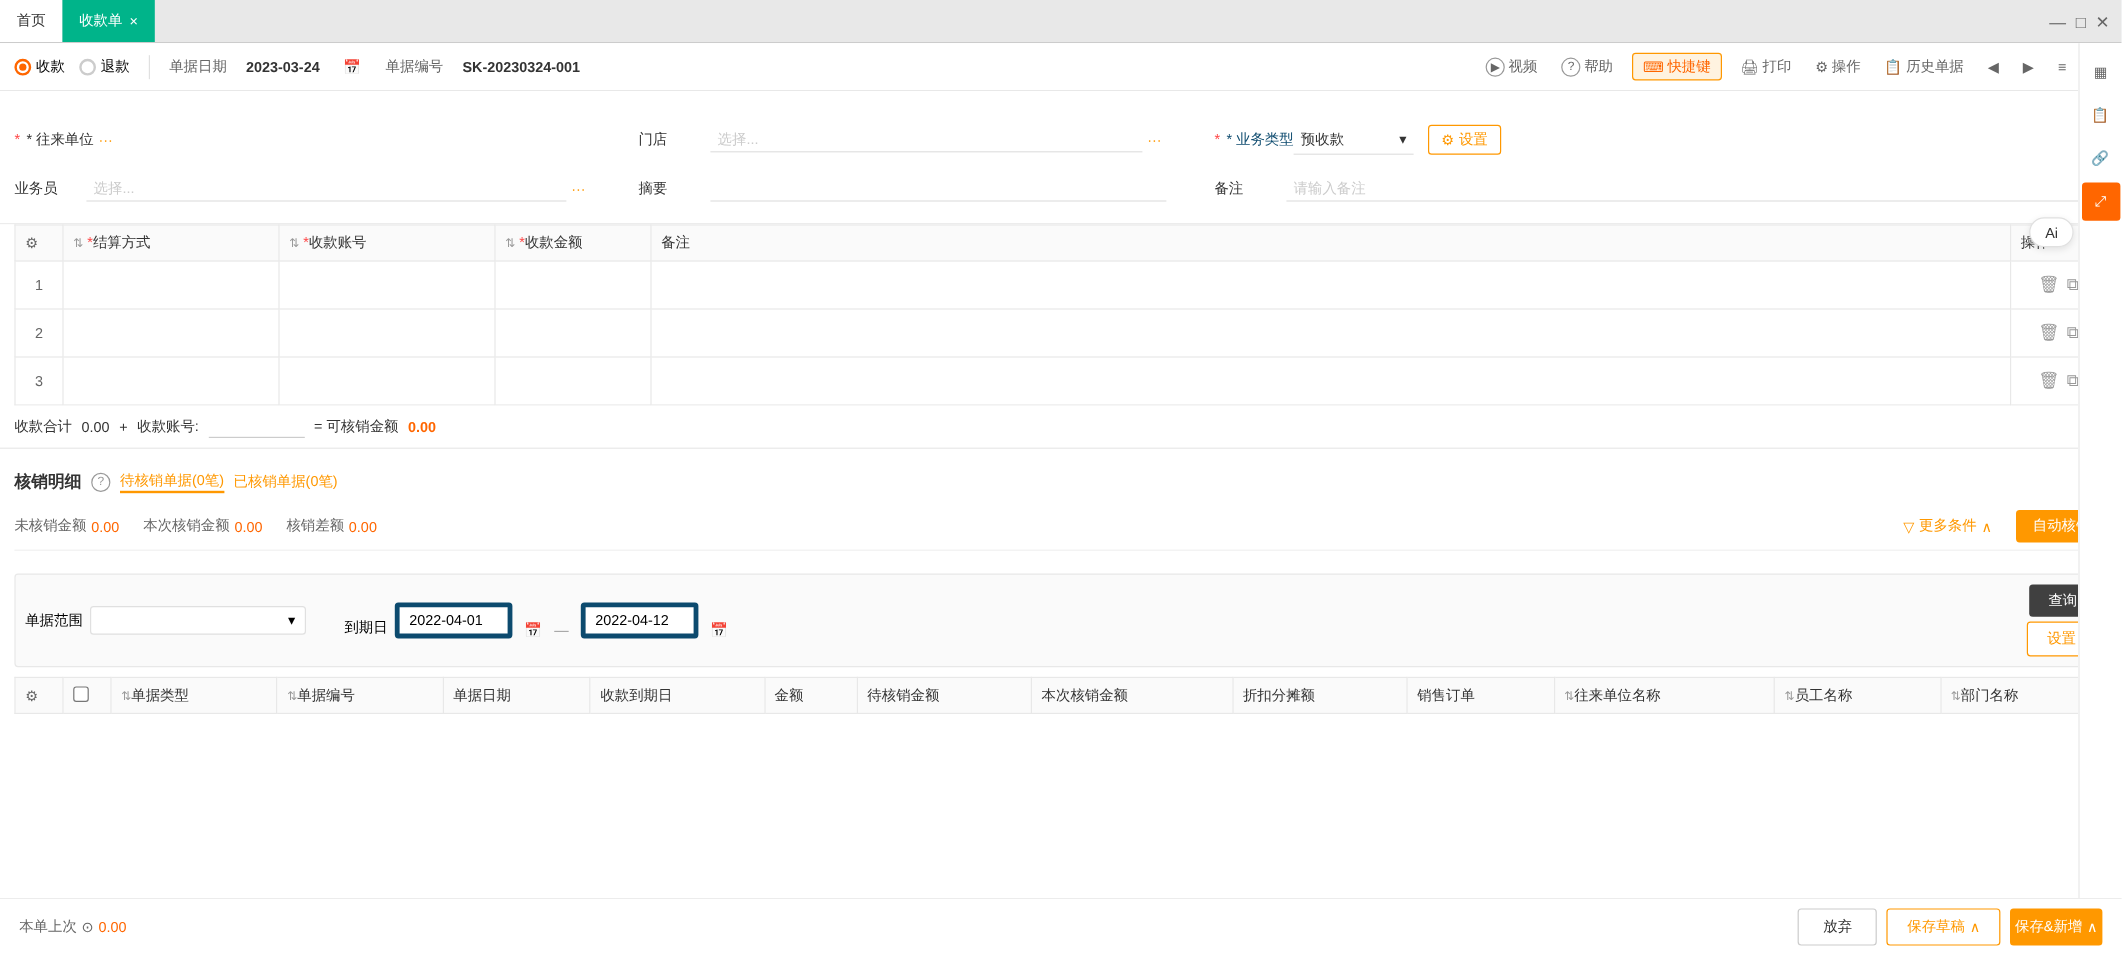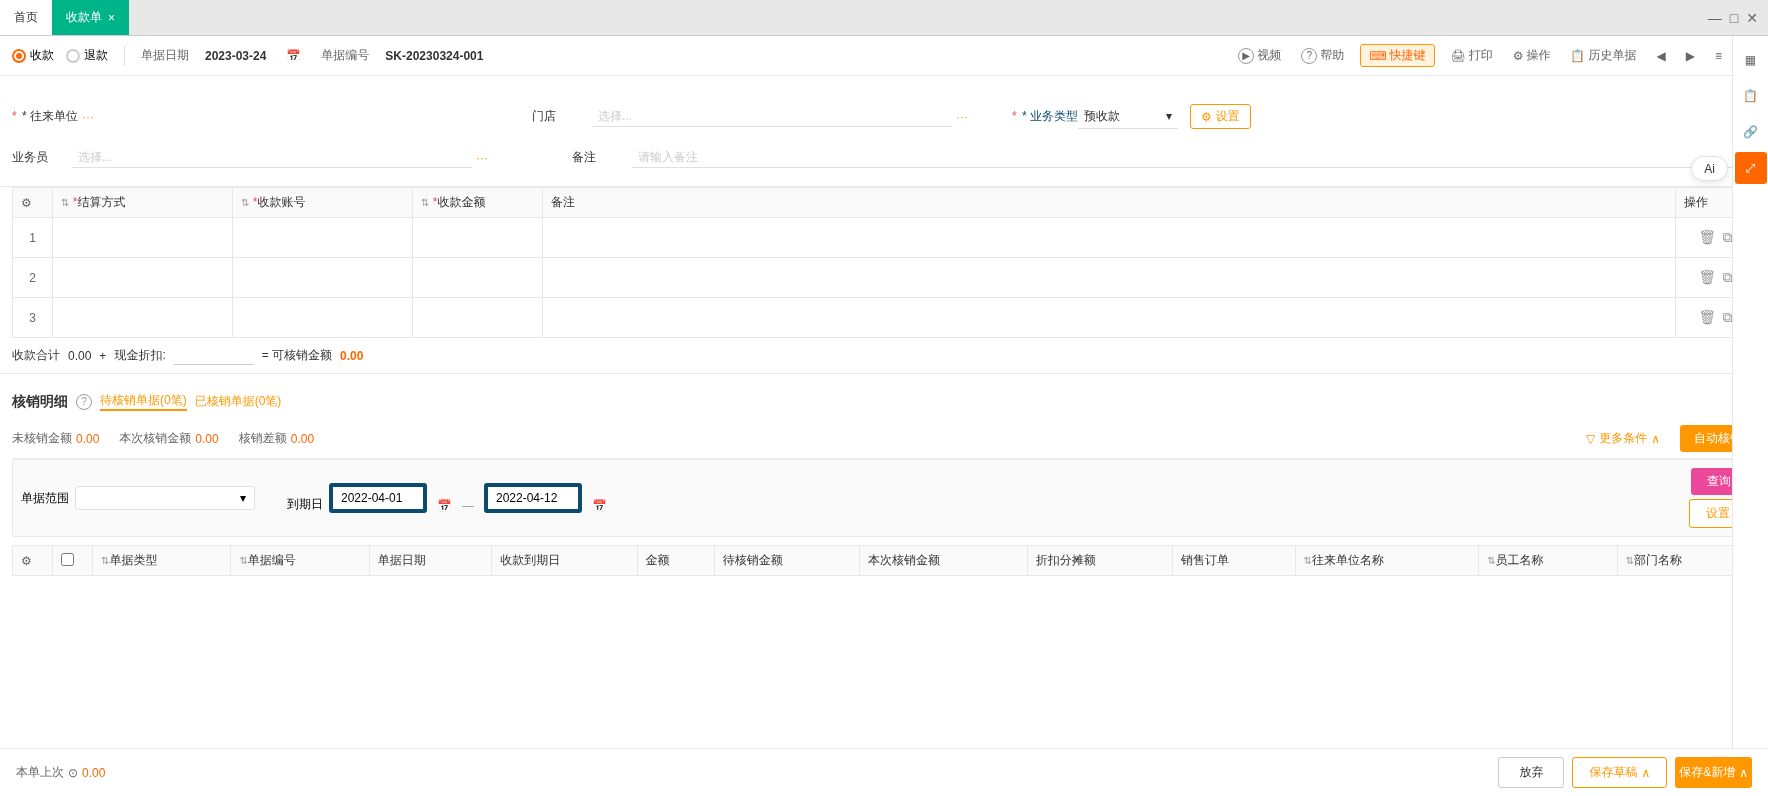--- a/index.html
+++ b/index.html
@@ -124,21 +124,21 @@
     .section-title { font-size: 14px; font-weight: bold; color: #333; }
     .tab-link {
       color: #ff9800; cursor: pointer; font-size: 12px;
       display: flex; align-items: center; gap: 2px;
     }
     .tab-link.active-tab {
       border-bottom: 2px solid #ff9800;
     }
     .info-row {
       display: flex; align-items: center; gap: 20px; padding: 6px 0;
-      border-bottom: 1px solid #f0f0f0; margin-bottom: 0;
+      border-bottom: 1px solid #f0f0f0; margin-bottom: 19px;
     }
     .info-item { display: flex; align-items: center; gap: 4px; color: #666; }
     .info-value { color: #ff6600; }
     .filter-btn {
       margin-left: auto; display: flex; align-items: center; gap: 4px;
       color: #ff9800; cursor: pointer;
     }
     .auto-btn {
       background: #ff9800; color: #fff; border: none; padding: 5px 14px;
       border-radius: 3px; cursor: pointer;
@@ -154,21 +154,21 @@
     .filter-select {
       border: 1px solid #e0e0e0; padding: 4px 8px; border-radius: 3px;
       min-width: 180px; display: flex; align-items: center; justify-content: space-between;
       cursor: pointer; background: #fff;
     }
     .date-input {
       border: 4px solid #0c4a6e; padding: 4px 8px; border-radius: 3px;
       width: 98px; outline: none; background: #fff;
     }
     .query-btn {
-      background: #ec4899; color: #fff; border: none; padding: 5px 16px;
+      background: #404040; color: #fff; border: none; padding: 5px 16px;
       border-radius: 3px; cursor: pointer; margin-left: auto;
     }
     .set-btn {
       background: #fff; color: #ff9800; border: 1px solid #ff9800; padding: 5px 16px;
       border-radius: 3px; cursor: pointer;
     }
     .filter-btns { display: flex; flex-direction: column; gap: 4px; }
 
     
     .bottom-table {
@@ -209,21 +209,21 @@
       display: flex; flex-direction: column; align-items: center; gap: 4px; padding: 8px 0;
     }
     .sidebar-icon {
       width: 32px; height: 32px; display: flex; align-items: center; justify-content: center;
       cursor: pointer; color: #666; border-radius: 3px;
     }
     .sidebar-icon.active { background: #ff6600; color: #fff; }
 
     
     .ai-badge {
-      position: fixed; right: 40px; bottom: 615px;
+      position: fixed; right: 40px; bottom: 590px;
       background: #fff; border: 1px solid #e0e0e0; border-radius: 20px;
       padding: 4px 12px; color: #333; font-size: 13px; cursor: pointer;
       box-shadow: 0 2px 6px rgba(0,0,0,0.1);
     }
 
     
     .main-content::-webkit-scrollbar { width: 6px; }
     .main-content::-webkit-scrollbar-thumb { background: #ccc; border-radius: 3px; }
   </style>
 </head>
@@ -342,20 +342,24 @@
     <div class="form-row">
 
       <div class="form-field" style="max-width: 480px;">
         <span class="form-field-label">业务员</span>
         <input class="form-input" placeholder="选择..." style="">
         <span class="ellipsis-btn">···</span>
       </div>
 
       <div style="width: 40px;"></div>
 
+      <div class="form-field" style="max-width: 440px;">
+        <span class="form-field-label">摘要</span>
+        <input class="form-input" style="">
+      </div>
 
       <div style="width: 40px;"></div>
 
       <div class="form-field" style="flex: 1;">
         <span class="form-field-label">备注</span>
         <input class="form-input" placeholder="请输入备注" style="">
       </div>
     </div>
   </div>
 
@@ -423,21 +427,21 @@
           </td>
         </tr>
       </tbody>
     </table>
   </div>
 
   <div class="summary-row">
     <span>收款合计</span>
     <span>0.00</span>
     <span>+</span>
-    <span>现金折扣:</span>
+    <span>收款账号:</span>
     <input class="summary-input" style="">
     <span>= 可核销金额</span>
     <span class="summary-orange">0.00</span>
   </div>
 
   <div class="verification-section">
     <div class="section-header">
       <span class="section-title">核销明细</span>
       <span class="icon-circle" style="font-size:10px; color:#999; cursor:pointer;">?</span>
       <span class="tab-link active-tab">

